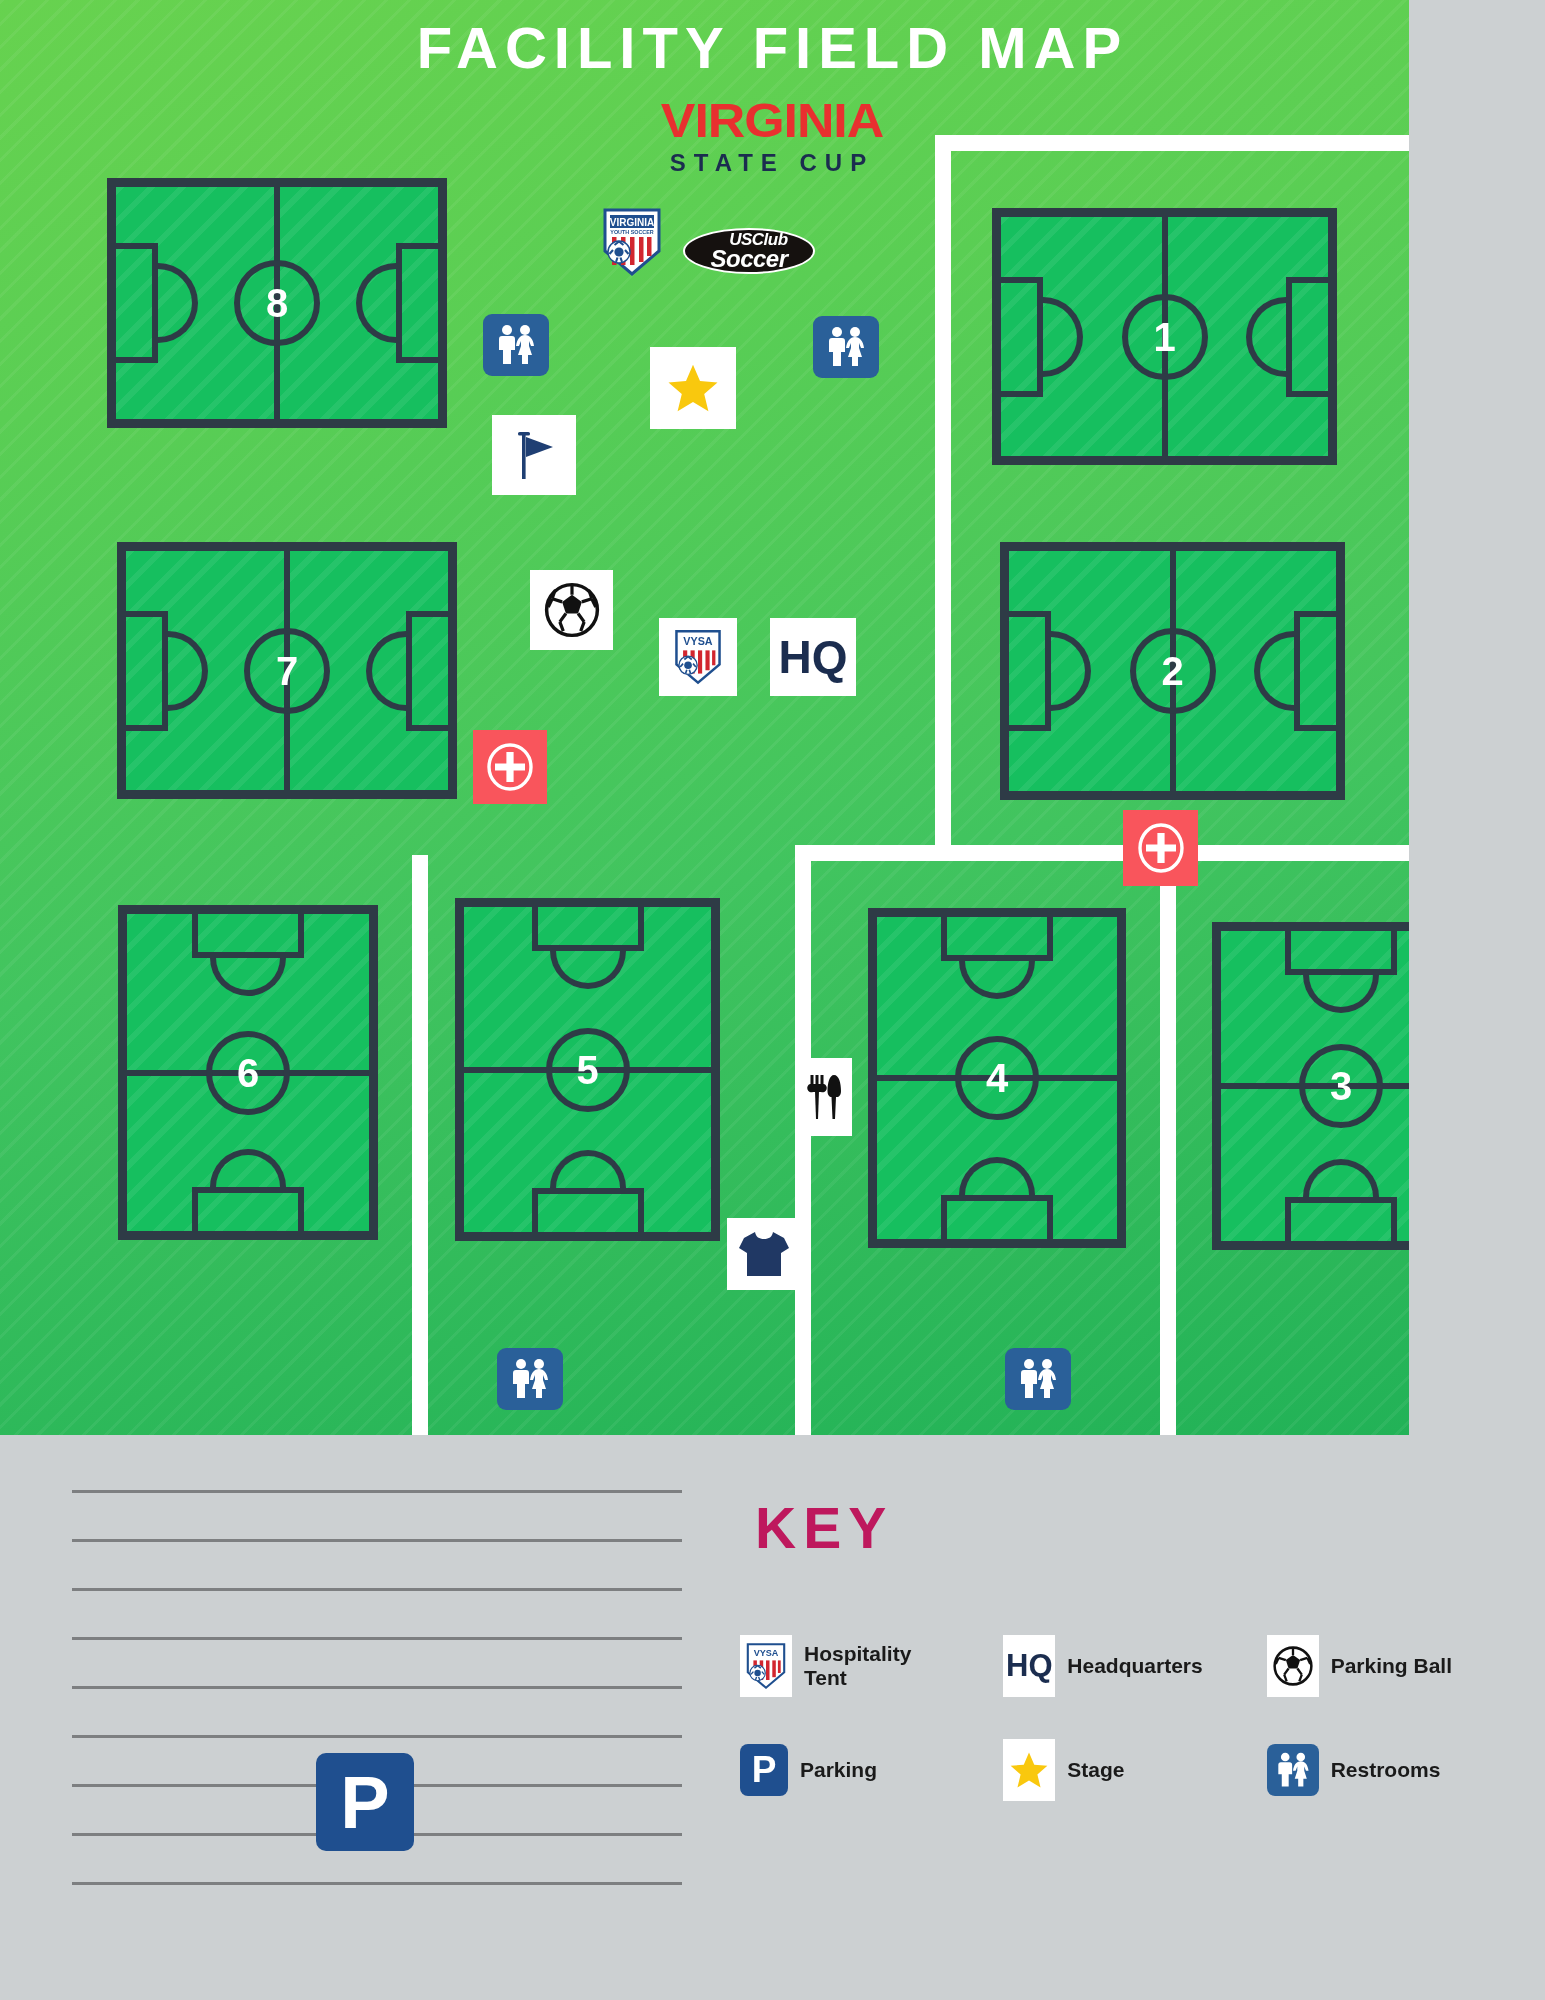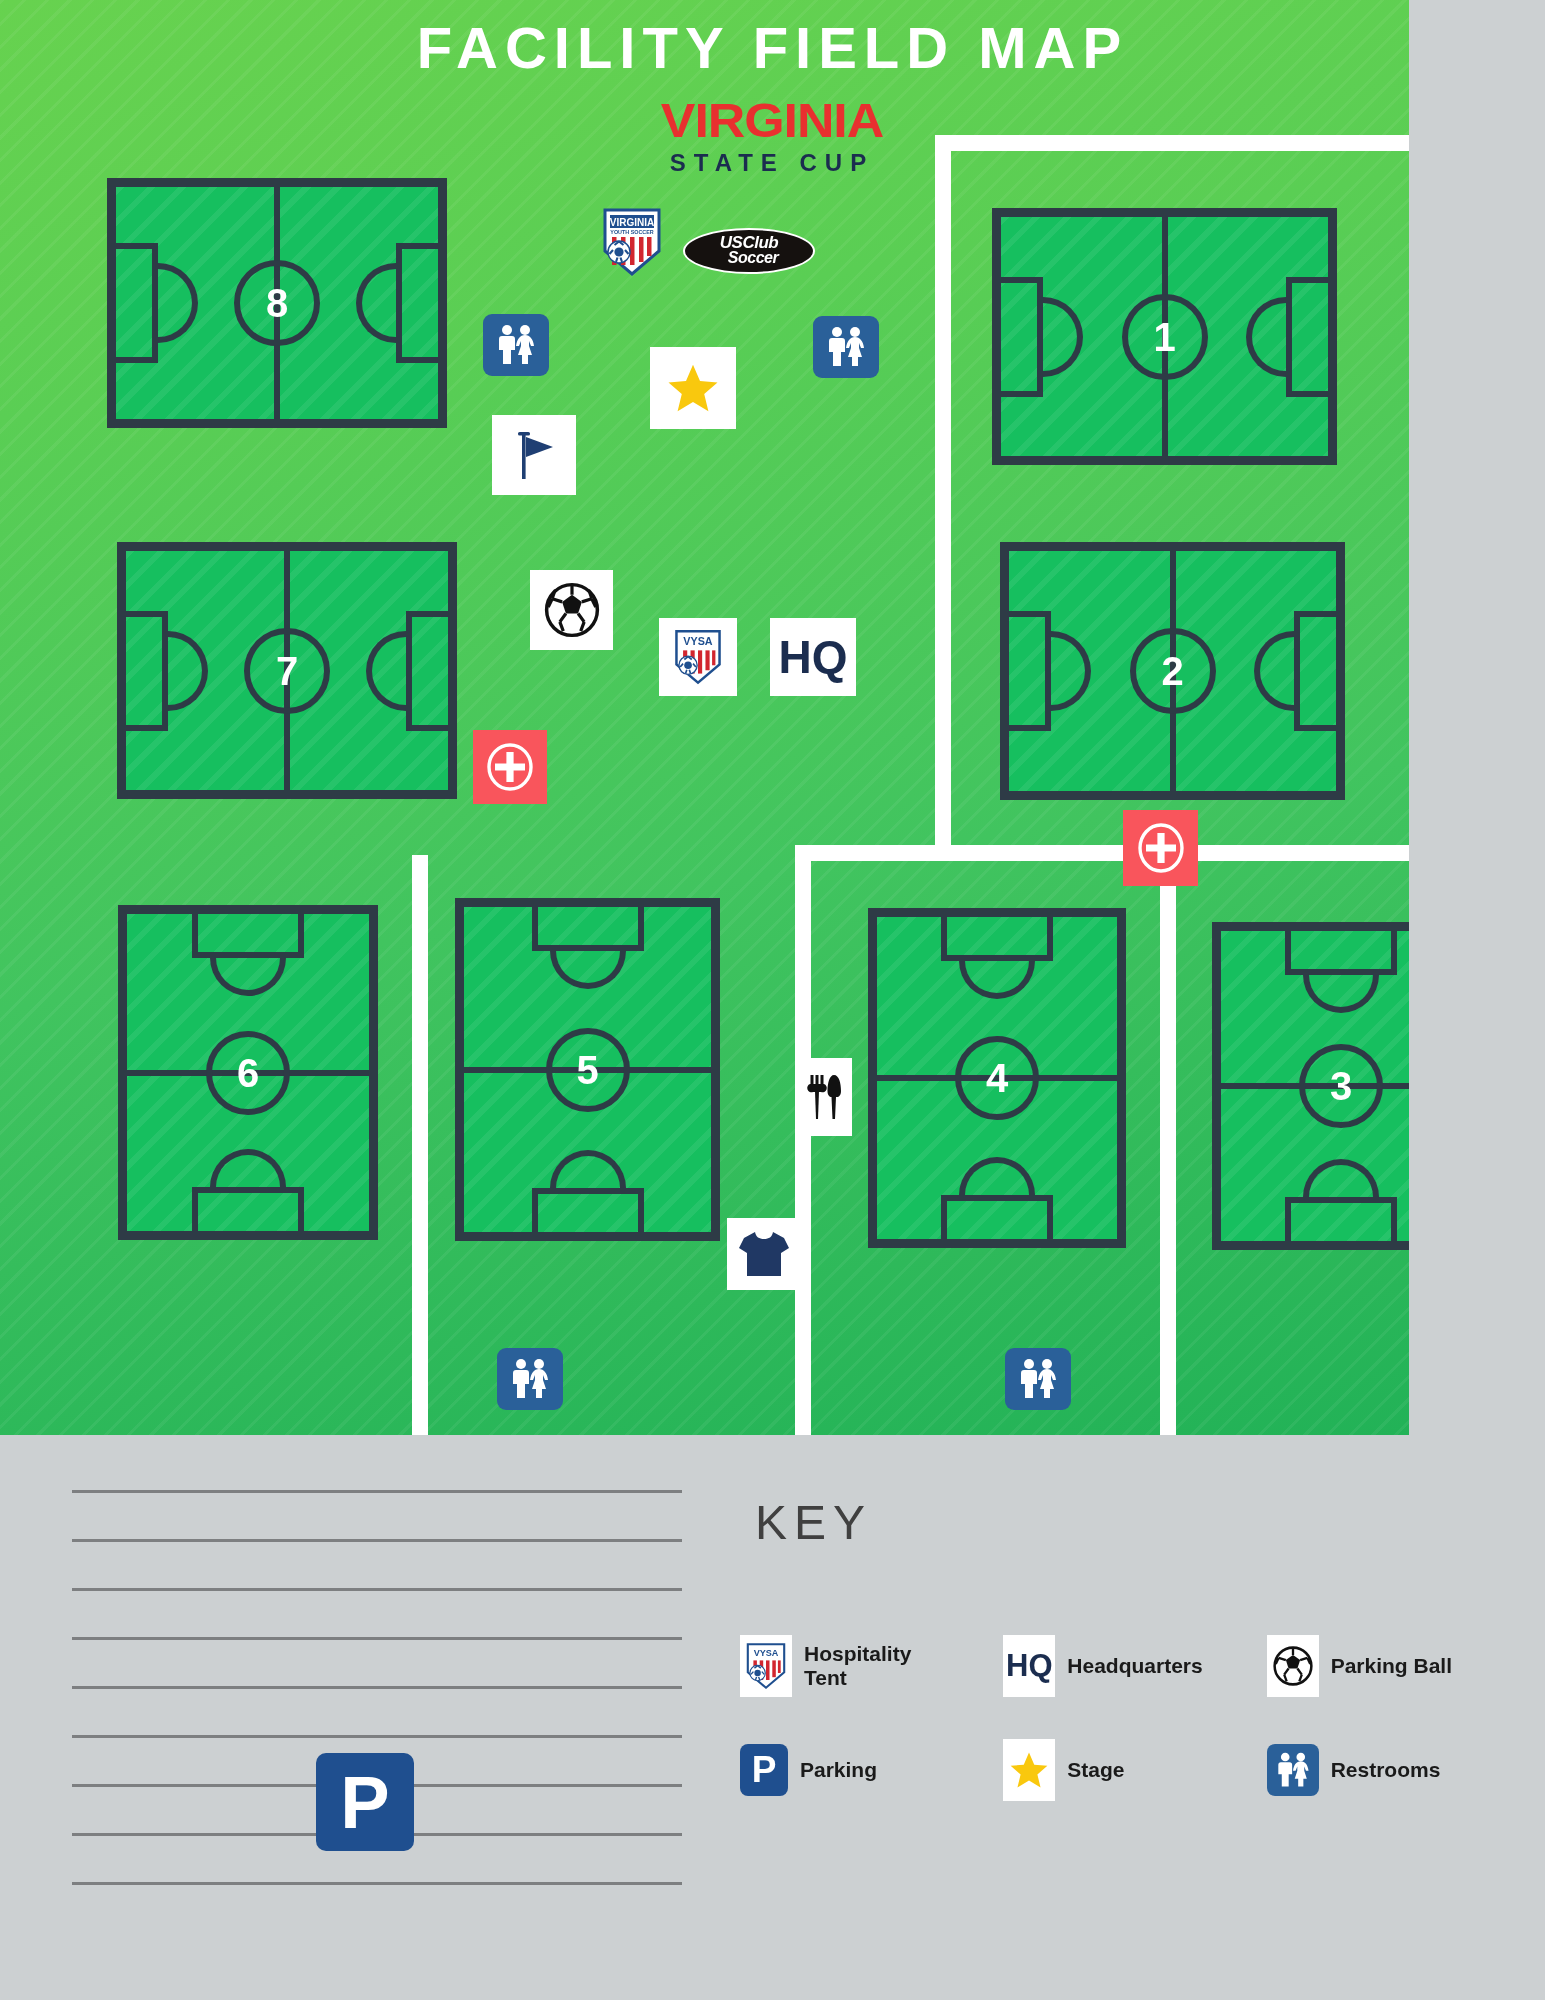--- a/index.html
+++ b/index.html
@@ -32,21 +32,21 @@
   .vsc-state { color:#1b2d4f; font-size:24px; font-weight:bold; letter-spacing:8px; margin-top:1px; }
   .shield-svg { display:block; }
 
   .usclub {
     width:132px; height:46px; border-radius:50%; background:#15110f;
     border:2.5px solid #fff; display:flex; align-items:center; justify-content:center;
     position:relative; overflow:hidden;
   }
   .usclub-txt { color:#fff; font-weight:bold; font-style:italic; line-height:0.88; text-align:right; }
   .usclub-l1 { font-size:17px; letter-spacing:-0.5px;}
-  .usclub-l2 { font-size:16px; letter-spacing:-0.5px;}
+  .usclub-l2 { font-size:24px; letter-spacing:-0.5px;}
 
   
   .path { position:absolute; background:#ffffff; }
 
   
   .field {
     position:absolute;
     border:9px solid #2e3b46;
     background:#16bf5f;
     background-image:repeating-linear-gradient(135deg,
@@ -89,22 +89,22 @@
   .m-med  { background:#f9555c; }
   .m-hq   { background:#fff; color:#1b2d4f; font-weight:bold; }
 
   
   #keyarea { position:absolute; left:0; top:1435px; width:1545px; height:565px; background:#ccd0d2; }
   #notes { position:absolute; left:72px; top:55px; width:610px; }
   .nline { height:3px; background:#7d7f81; margin-bottom:46px; }
   #parkbig { position:absolute; left:316px; top:318px; width:98px; height:98px;
              background:#1f4f8f; border-radius:10px; color:#fff; font-weight:bold;
              font-size:74px; display:flex; align-items:center; justify-content:center; }
-  #keytitle { position:absolute; left:755px; top:60px; color:#404040;
-              font-size:48px; font-weight:normal; letter-spacing:7px; }
+  #keytitle { position:absolute; left:755px; top:60px; color:#be185d;
+              font-size:57px; font-weight:bold; letter-spacing:7px; }
   #keygrid { position:absolute; left:740px; top:200px; width:790px;
              display:grid; grid-template-columns:repeat(3,1fr); row-gap:42px; }
   .keyitem { display:flex; align-items:center; gap:12px; }
   .kicon { width:52px; height:62px; flex:0 0 auto; display:flex;
            align-items:center; justify-content:center; background:#fff; }
   .klabel { color:#1a1a1a; font-size:21px; font-weight:bold; line-height:1.15; max-width:150px; }
 </style>
 </head>
 <body>
 

